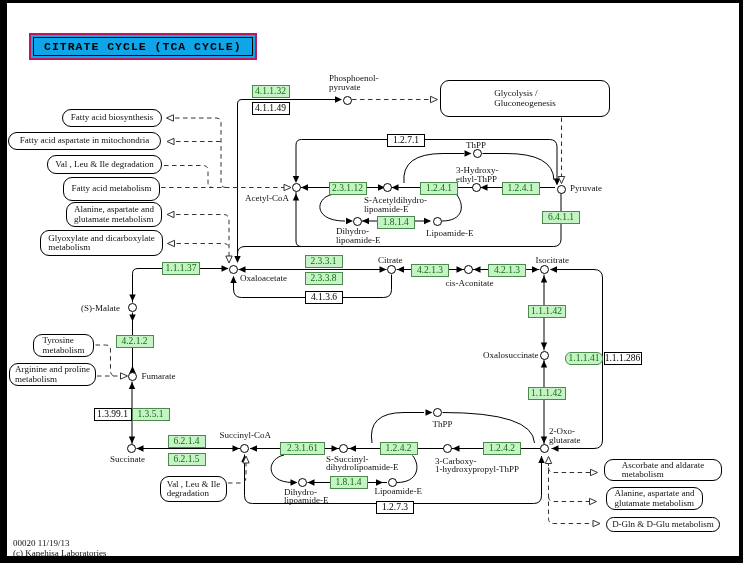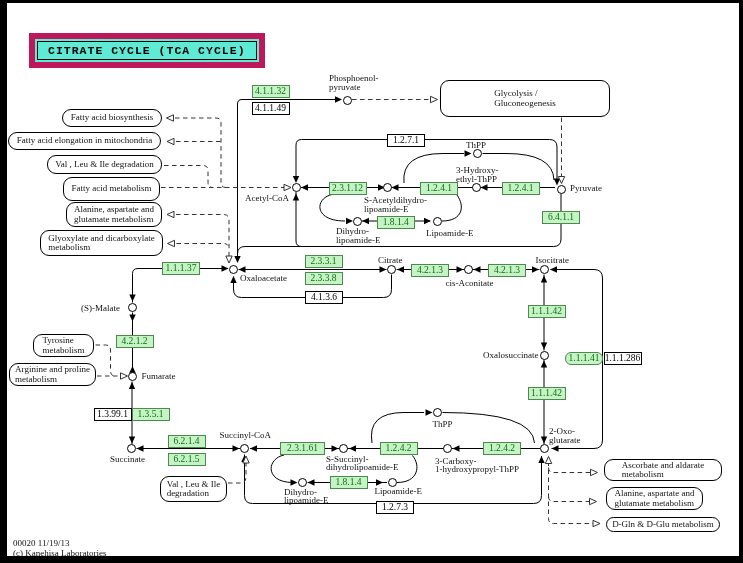--- a/index.html
+++ b/index.html
@@ -14,21 +14,21 @@
   .node{position:absolute;z-index:4;width:9px;height:9px;border:1px solid #000;
         border-radius:50%;background:#fff;box-sizing:border-box;}
   .mlabel{position:absolute;z-index:2;font-size:9px;line-height:8.5px;color:#111;
           white-space:pre;}
   .pbox{position:absolute;z-index:3;box-sizing:border-box;border:1px solid #000;
         border-radius:9px;background:#fff;display:flex;align-items:center;
         justify-content:center;font-size:9px;line-height:9.5px;color:#111;
         text-align:center;}
   .pbox span{white-space:pre;display:inline-block;text-align:left;}
   .pbox.center1 span{text-align:center;}
-  #titlebox{position:absolute;z-index:5;border:6px solid #be185d;padding:2px;background:#5eead4;text-align:center;}
+  #titlebox{position:absolute;z-index:5;border:2px solid #be185d;padding:2px;background:#0ea5e9;text-align:center;}
   #titlebox .inner{border:1px solid #000;padding:2px 10px;
       font-family:"Liberation Mono",monospace;font-size:11.5px;font-weight:bold;
       letter-spacing:1px;white-space:pre;}
   .footer{position:absolute;z-index:5;font-size:9px;line-height:9.5px;color:#111;}
 </style>
 </head>
 <body>
 
 <div id="canvas">
 
@@ -236,21 +236,21 @@
       <div class="mlabel" style="left: 435px; top: 456.5px;">3-Carboxy-
 1-hydroxypropyl-ThPP</div>
       <div class="pbox" style="left: 440px; top: 80px; width: 170px; height: 37px;">
         <span>Glycolysis /
 Gluconeogenesis</span>
       </div>
       <div class="pbox center1" style="left: 62px; top: 109px; width: 100px; height: 18px;">
         <span>Fatty acid biosynthesis</span>
       </div>
       <div class="pbox center1" style="left: 8px; top: 132px; width: 153px; height: 18px;">
-        <span>Fatty acid elongation in mitochondria</span>
+        <span>Fatty acid aspartate in mitochondria</span>
       </div>
       <div class="pbox center1" style="left: 47px; top: 155px; width: 115px; height: 19px;">
         <span>Val , Leu &amp; Ile degradation</span>
       </div>
       <div class="pbox center1" style="left: 63px; top: 177px; width: 97px; height: 24px;">
         <span>Fatty acid metabolism</span>
       </div>
       <div class="pbox" style="left: 66px; top: 202px; width: 96px; height: 25px;">
         <span>Alanine, aspartate and
 glutamate metabolism</span>

